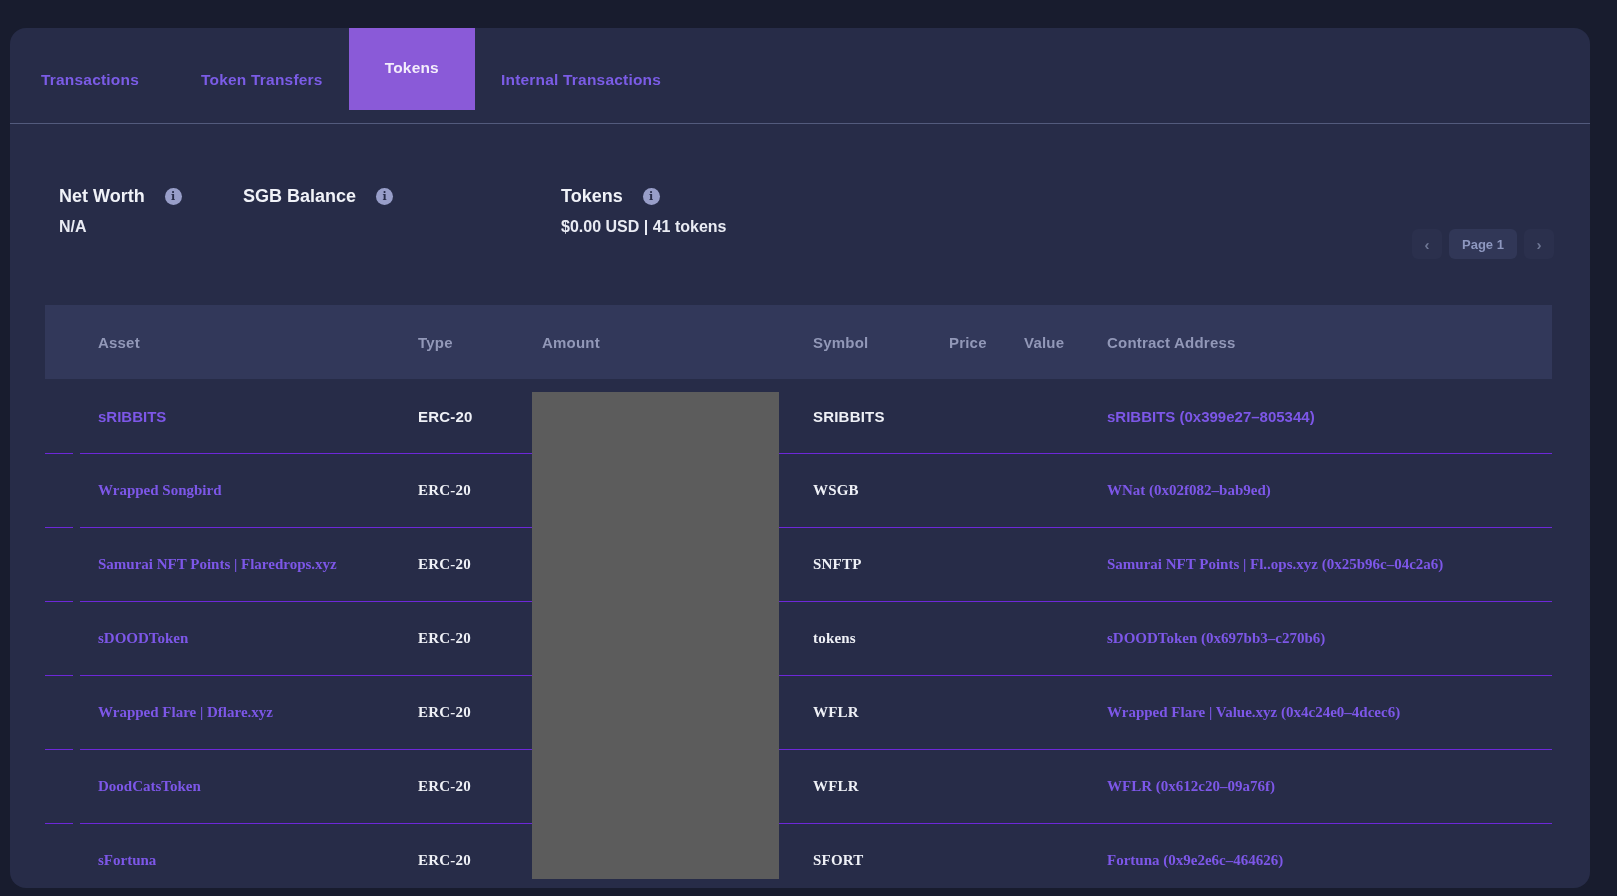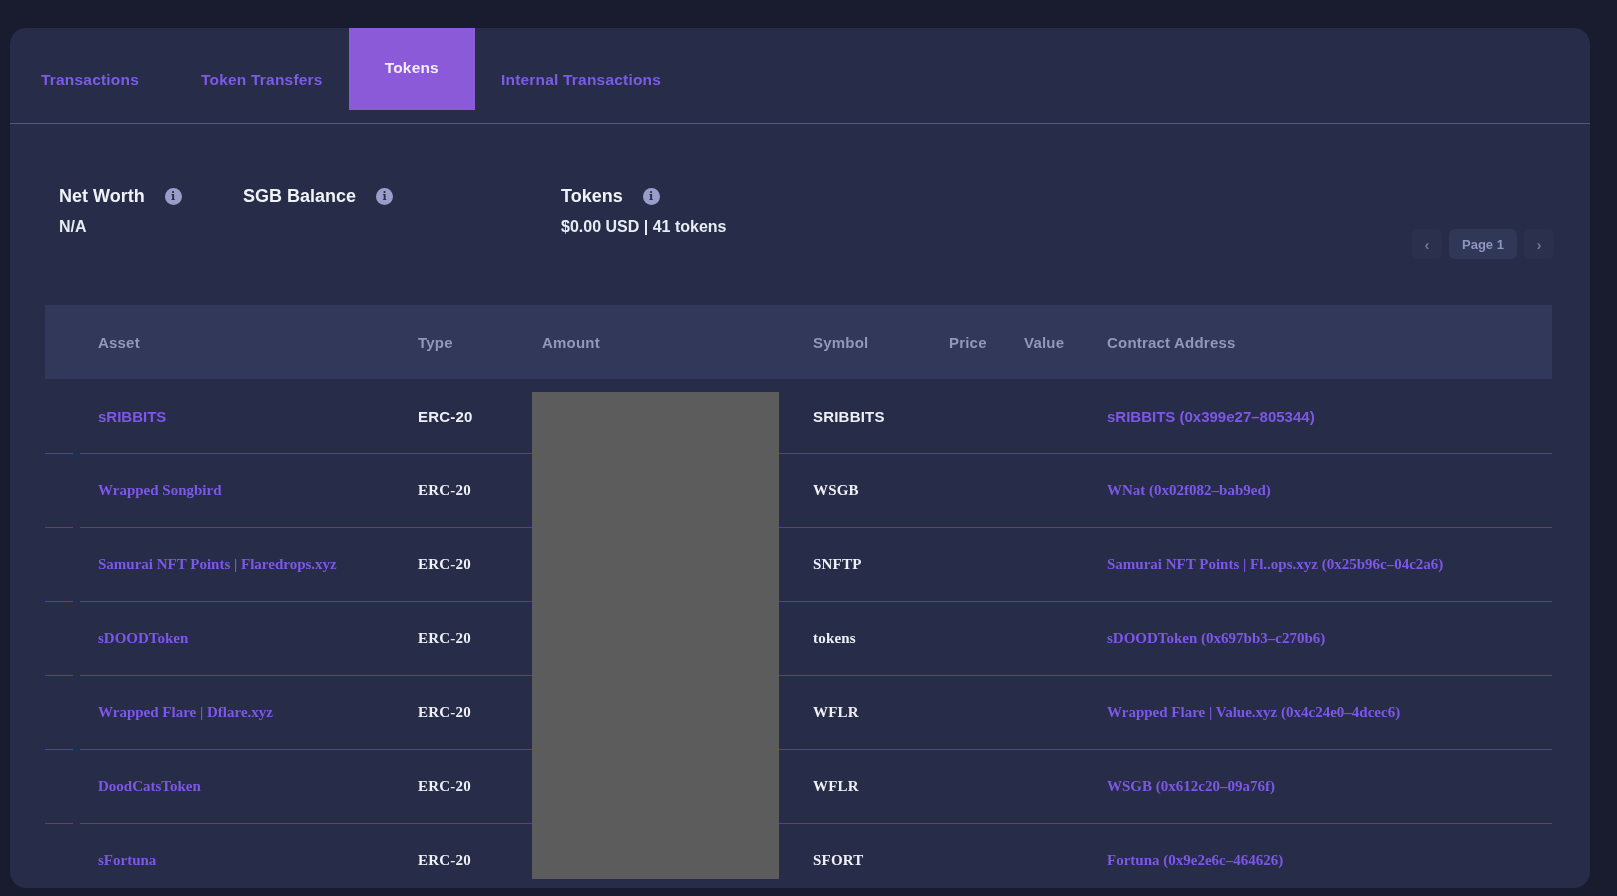--- a/index.html
+++ b/index.html
@@ -210,21 +210,21 @@
   <div class="trow">
     <div class="spacer"></div>
     <div class="gapcol"></div>
     <div class="row-main grid-cols">
       <div class="cell asset-cell"><a>DoodCatsToken</a></div>
       <div class="cell type-cell">ERC-20</div>
       <div class="cell amount-cell"></div>
       <div class="cell symbol-cell">WFLR</div>
       <div class="cell price-cell"></div>
       <div class="cell value-cell"></div>
-      <div class="cell contract-cell"><a>WSGB (0x612c20–09a76f)</a></div>
+      <div class="cell contract-cell"><a>WFLR (0x612c20–09a76f)</a></div>
     </div>
   </div>
 
   <div class="trow">
     <div class="spacer"></div>
     <div class="gapcol"></div>
     <div class="row-main grid-cols">
       <div class="cell asset-cell"><a>sFortuna</a></div>
       <div class="cell type-cell">ERC-20</div>
       <div class="cell amount-cell"></div>

